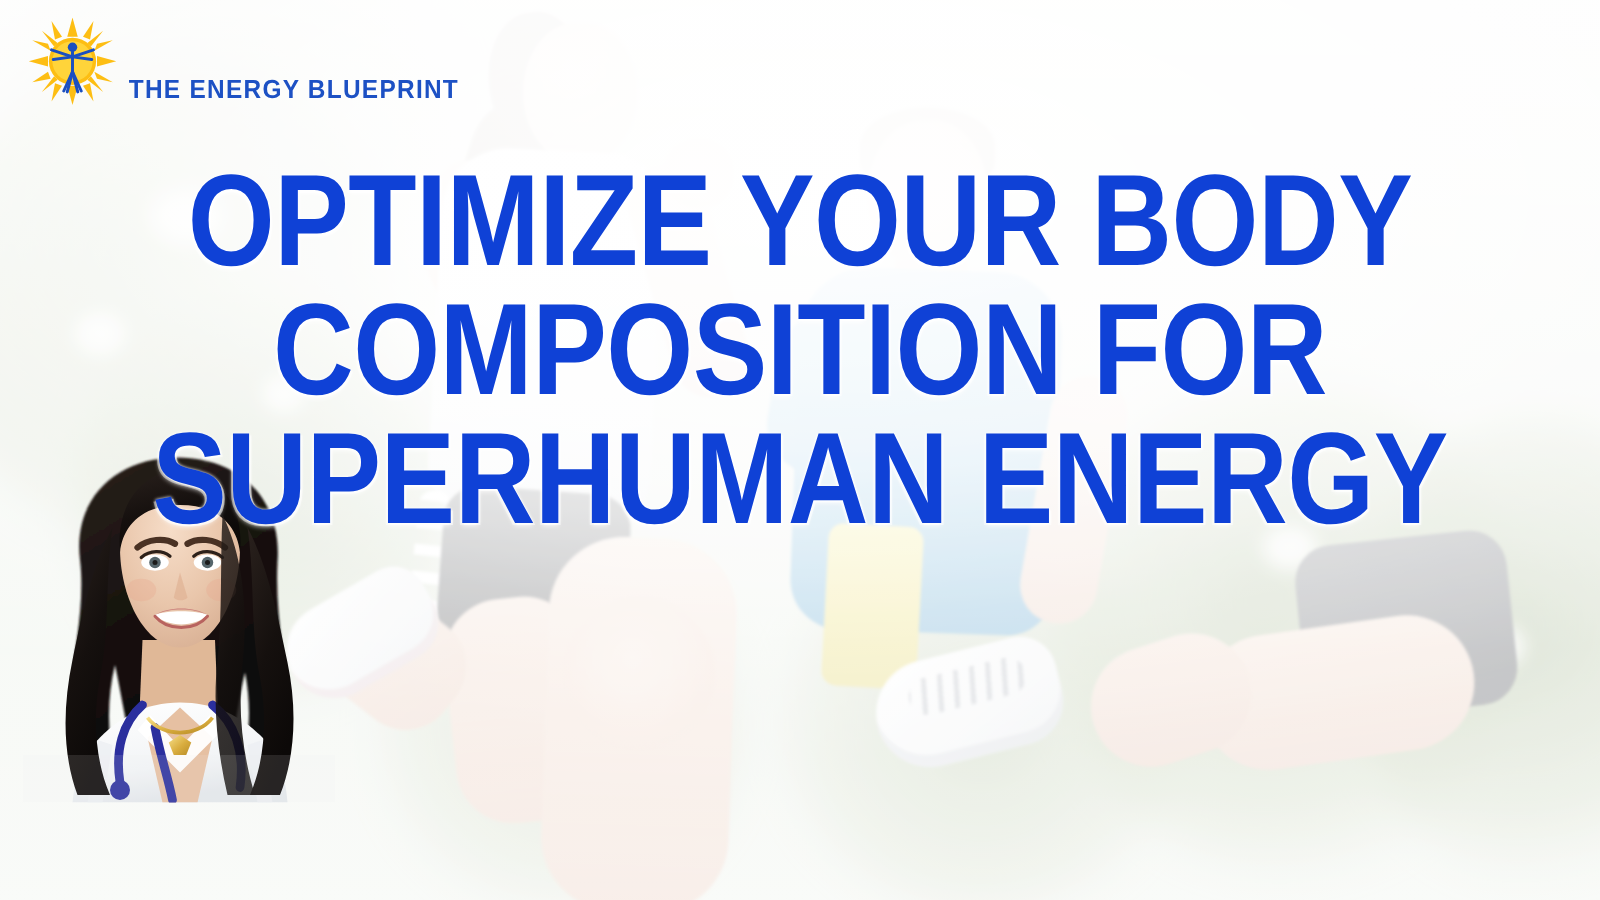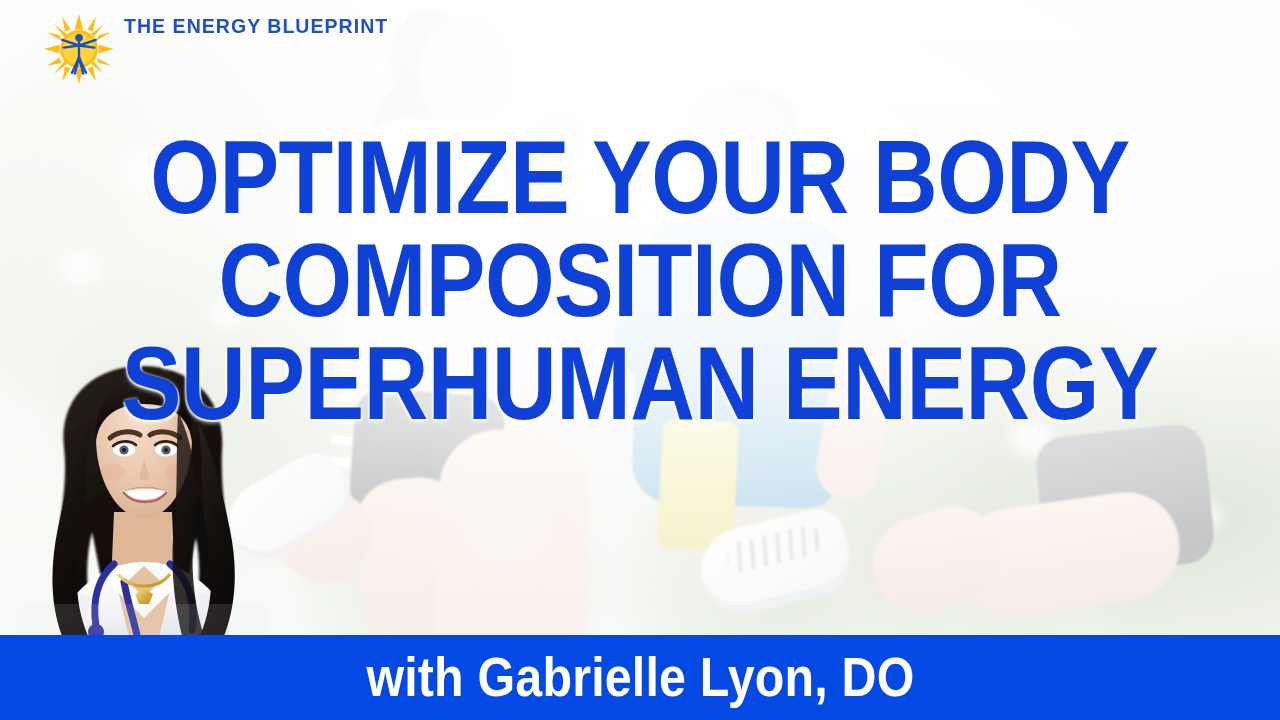--- a/index.html
+++ b/index.html
@@ -104,21 +104,21 @@
           transform:rotate(-14deg);}
 
   
   .haze{position:absolute;inset:0;
         background:
           radial-gradient(ellipse 78% 62% at 52% 22%, rgba(255,255,255,.97) 0%, rgba(255,255,255,.80) 45%, rgba(255,255,255,.52) 75%, rgba(255,255,255,.38) 100%),
           linear-gradient(180deg, rgba(255,255,255,.86) 0%, rgba(255,255,255,.60) 42%, rgba(255,255,255,.46) 72%, rgba(255,255,255,.50) 100%);}
   .haze2{position:absolute;inset:0;background:rgba(255,255,255,.18);}
 
   
-  .logo{position:absolute;left:44px;top:14px;display:flex;align-items:flex-start;gap:10px;}
+  .logo{position:absolute;left:23px;top:14px;display:flex;align-items:flex-end;gap:10px;}
   .logo-mark{width:70px;height:70px;display:block;}
   .logo-word{
     color:#1d51c4;
     font-family:"Liberation Sans Narrow","Liberation Sans",sans-serif;
     font-weight:bold;font-size:21px;letter-spacing:1.1px;
     transform:scaleX(.93);transform-origin:left center;
     white-space:nowrap;
     text-shadow:0 1px 2px rgba(255,255,255,.65);
   }
 
@@ -360,17 +360,14 @@
     </svg>
     <div class="logo-word">THE ENERGY BLUEPRINT</div>
   </div>
 
   <div class="title">
     <span class="ln">OPTIMIZE YOUR BODY</span>
     <span class="ln">COMPOSITION FOR</span>
     <span class="ln">SUPERHUMAN ENERGY</span>
   </div>
 
-  <div class="bottombar">
-    <div class="name">with Gabrielle Lyon, DO</div>
-  </div>
 
 </div>
 
 </body></html>

